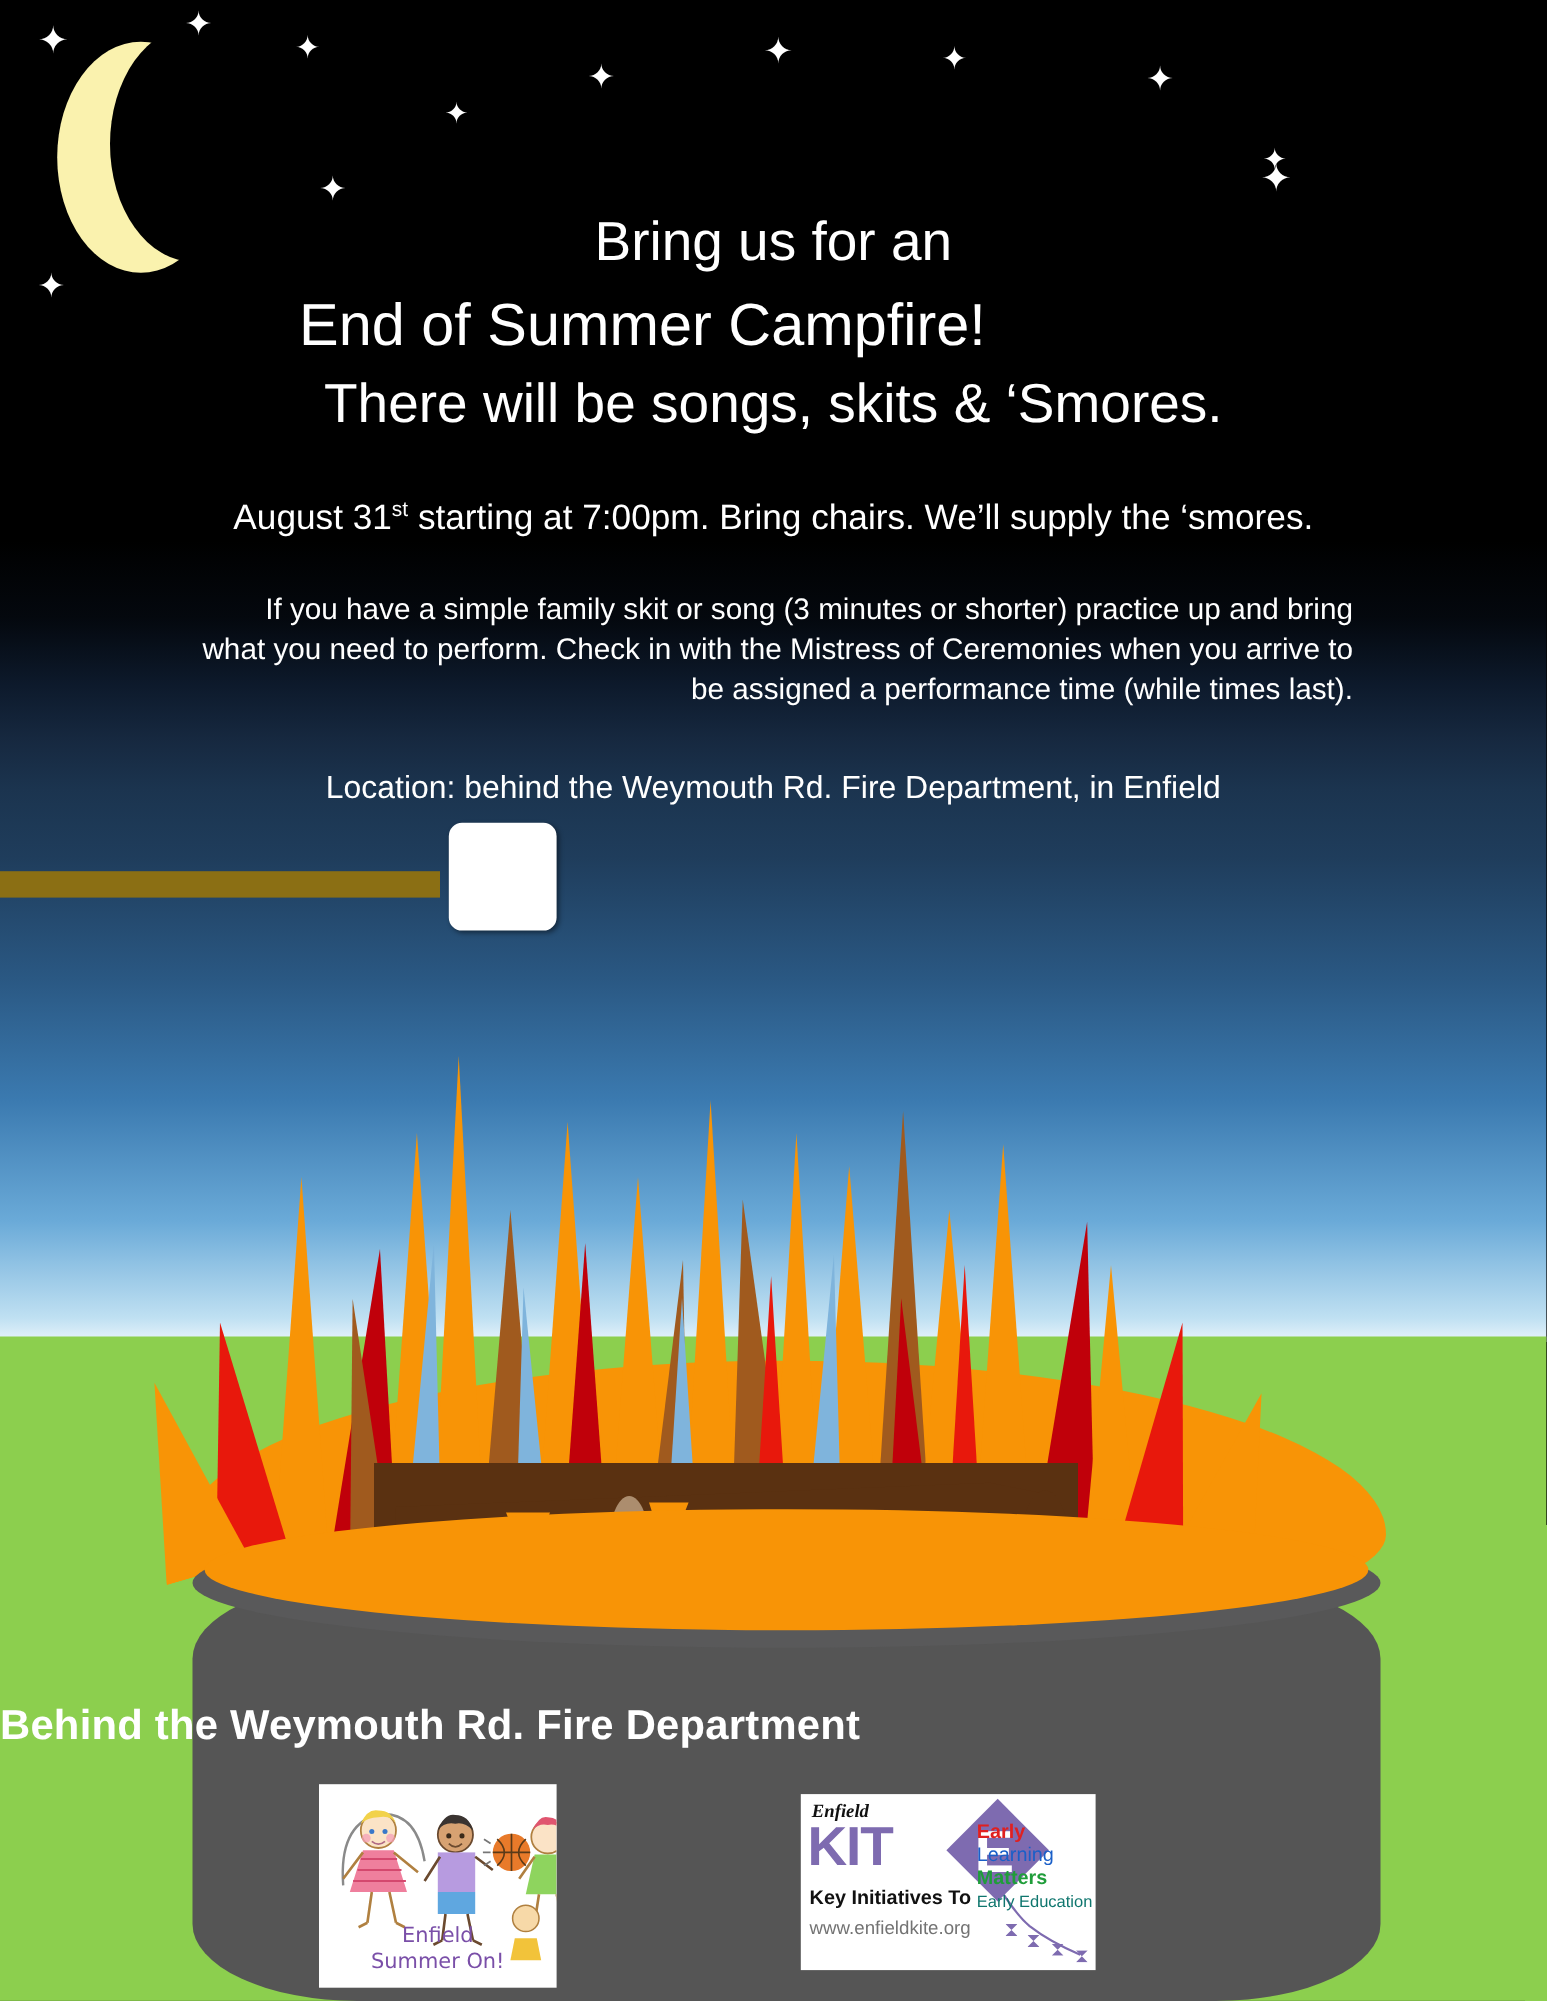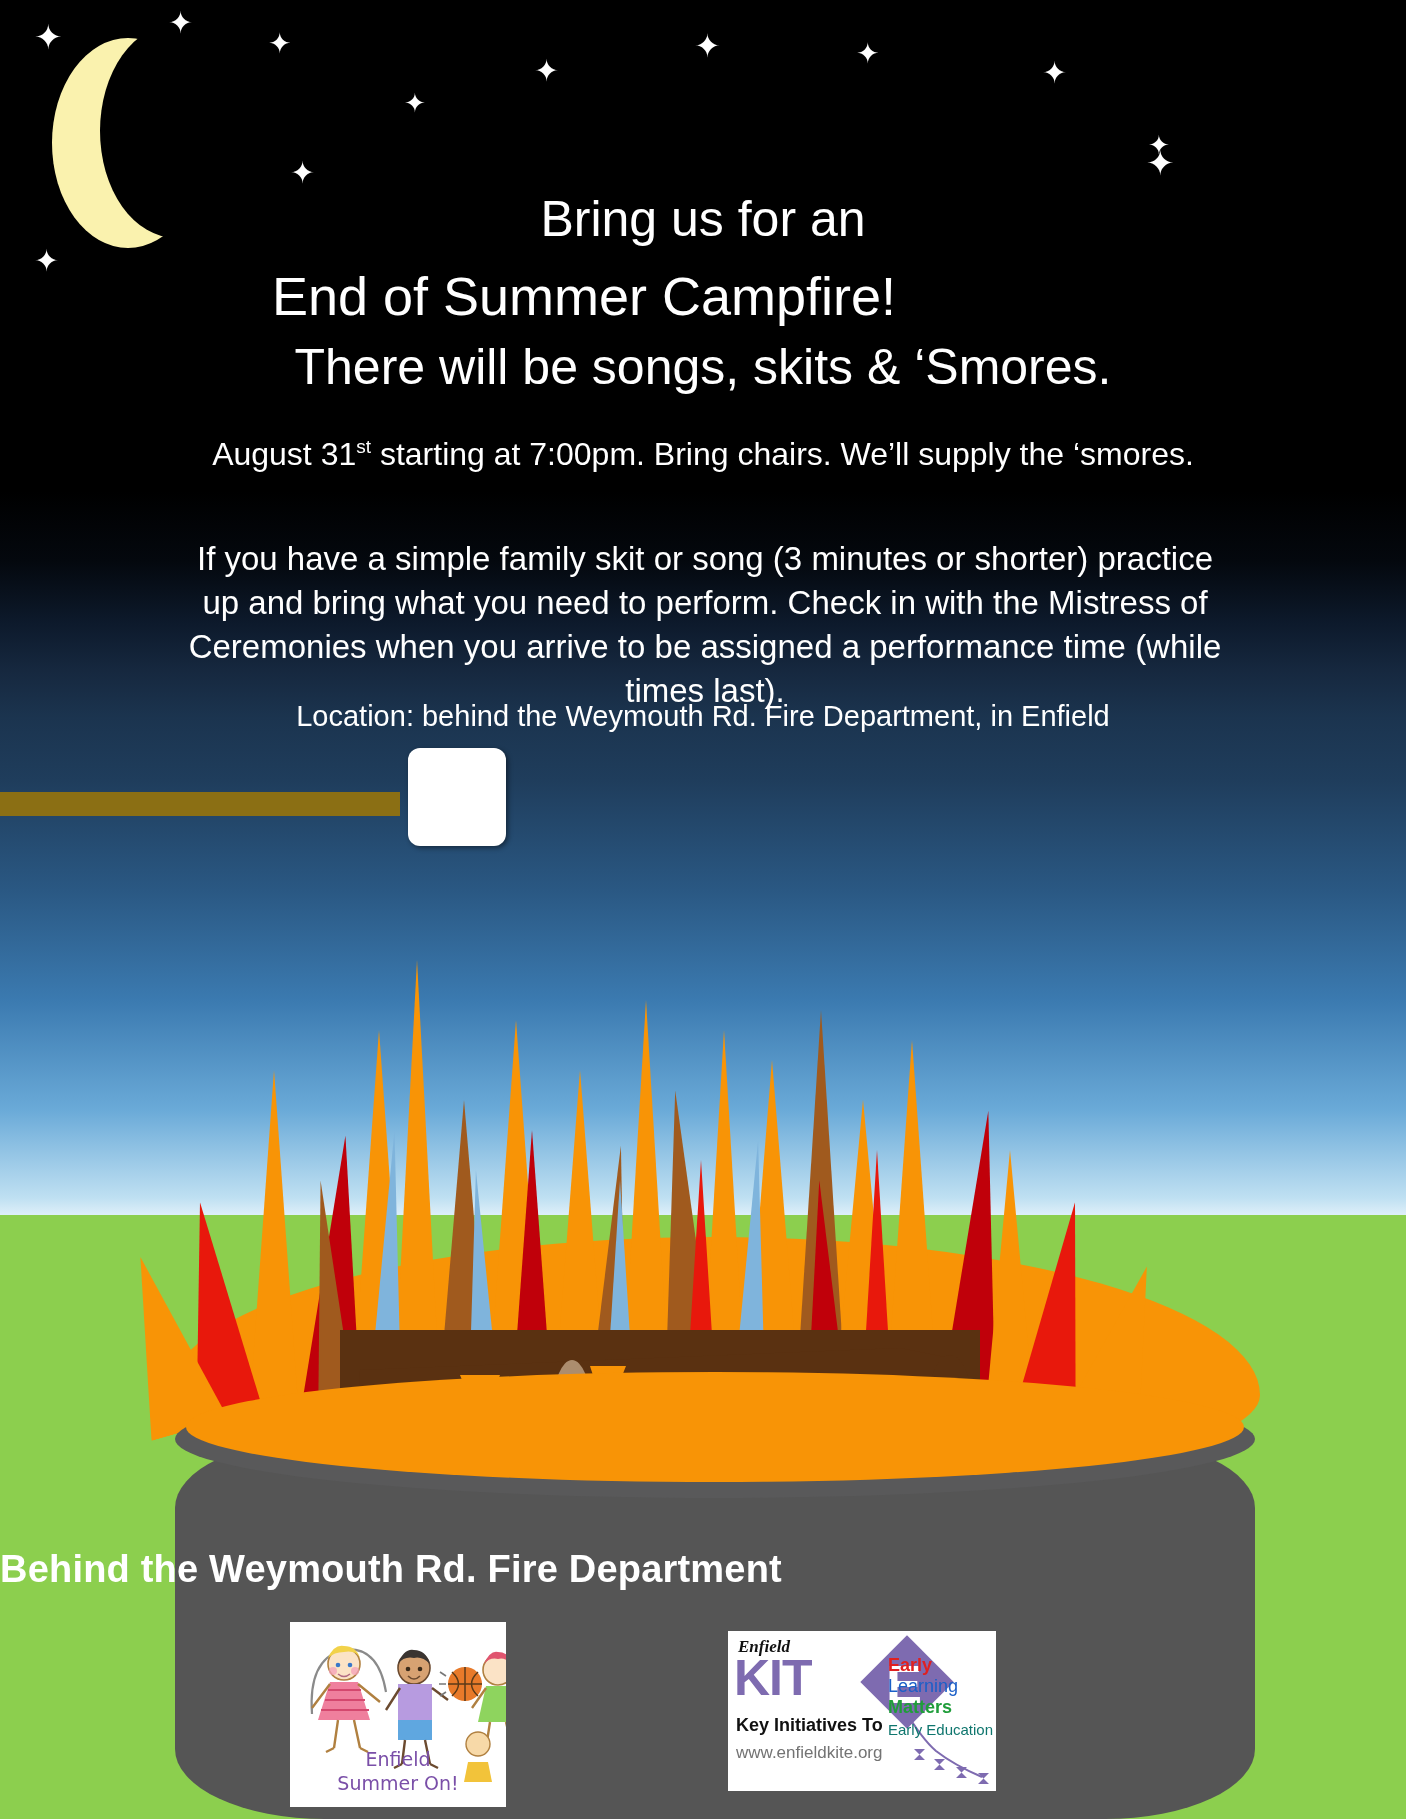--- a/index.html
+++ b/index.html
@@ -66,27 +66,27 @@
   }
   .line-title {
     position: absolute; left: 0; top: 265px; width: 1168px;
     font-size: 54px; font-weight: normal; letter-spacing: 0px;
   }
   .line-sub {
     position: absolute; left: 0; top: 338px; width: 1406px;
     font-size: 50px; font-weight: 400;
   }
   .line-date {
-    position: absolute; left: 0; top: 436px; width: 1406px;
+    position: absolute; left: 0; top: 452px; width: 1406px;
     font-size: 32px; font-weight: 400;
   }
   .line-date sup { font-size: 19px; vertical-align: super; }
   .para {
     position: absolute; left: 180px; top: 537px; width: 1050px;
-    font-size: 33px; line-height: 1.33; font-weight: 400; text-align: center;
+    font-size: 27px; line-height: 1.33; font-weight: 400; text-align: right;
   }
   .line-loc {
     position: absolute; left: 0; top: 700px; width: 1406px;
     font-size: 29px; font-weight: 400;
   }
 
   
   .stick {
     position: absolute; left: 0px; top: 792px; width: 400px; height: 24px;
     background: #8b6f14;

